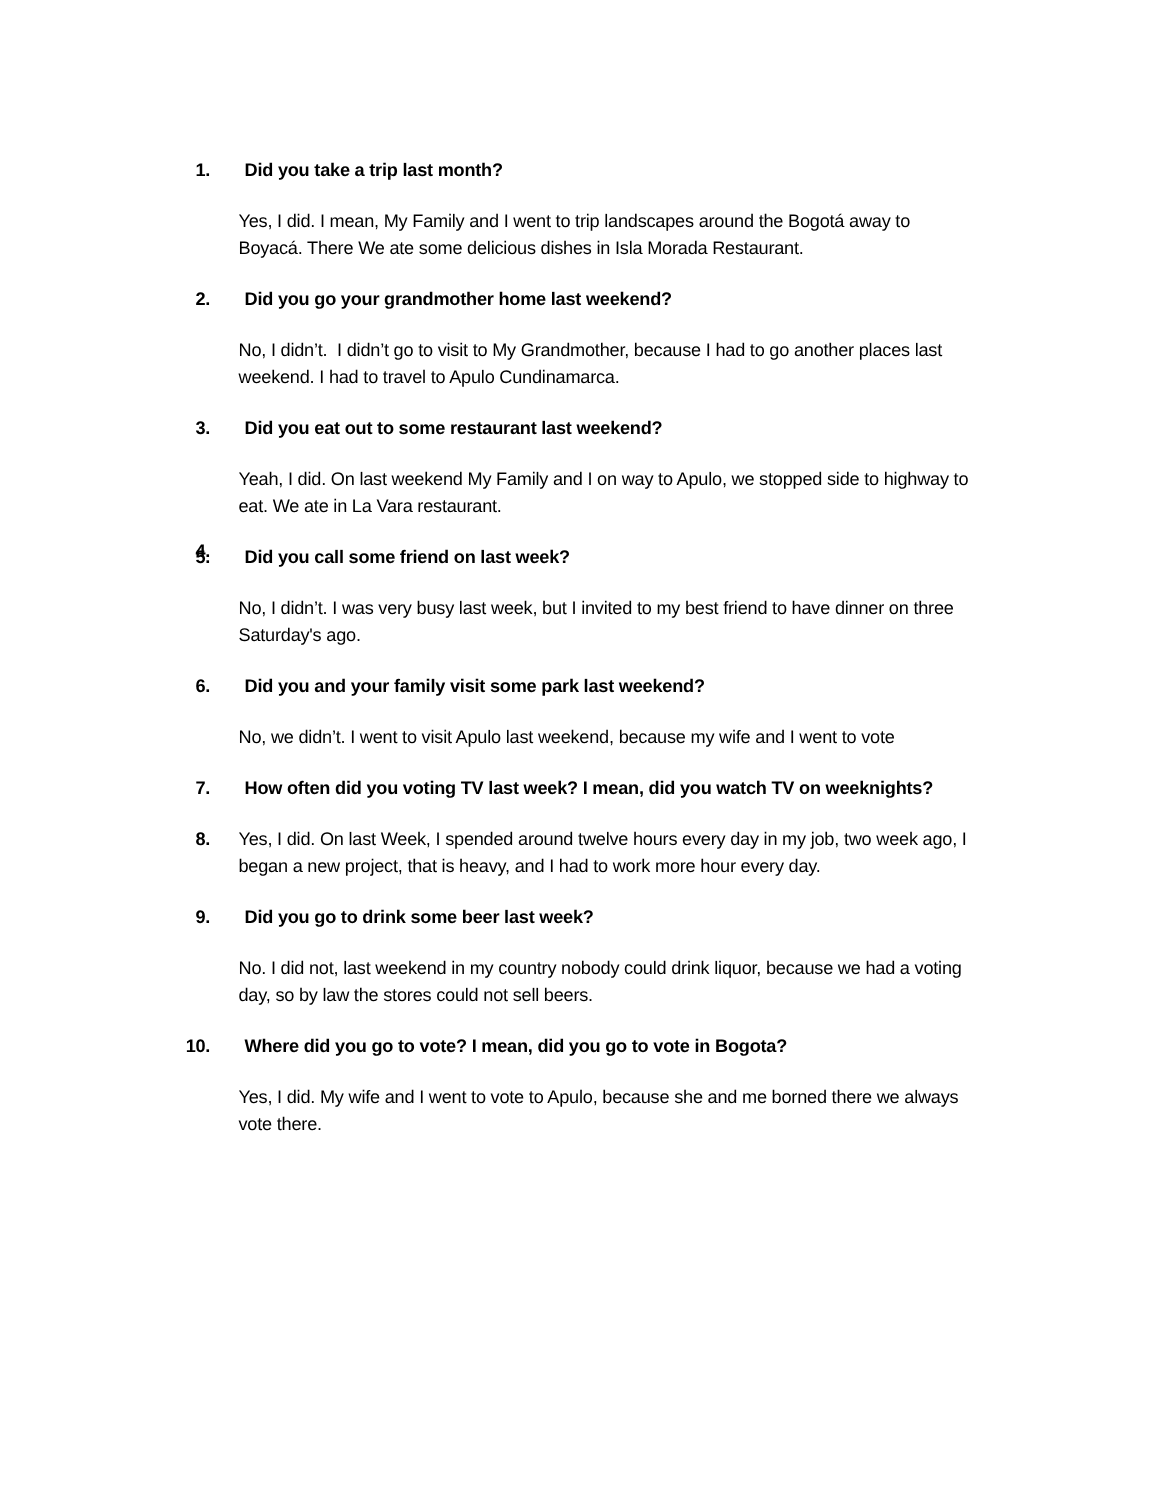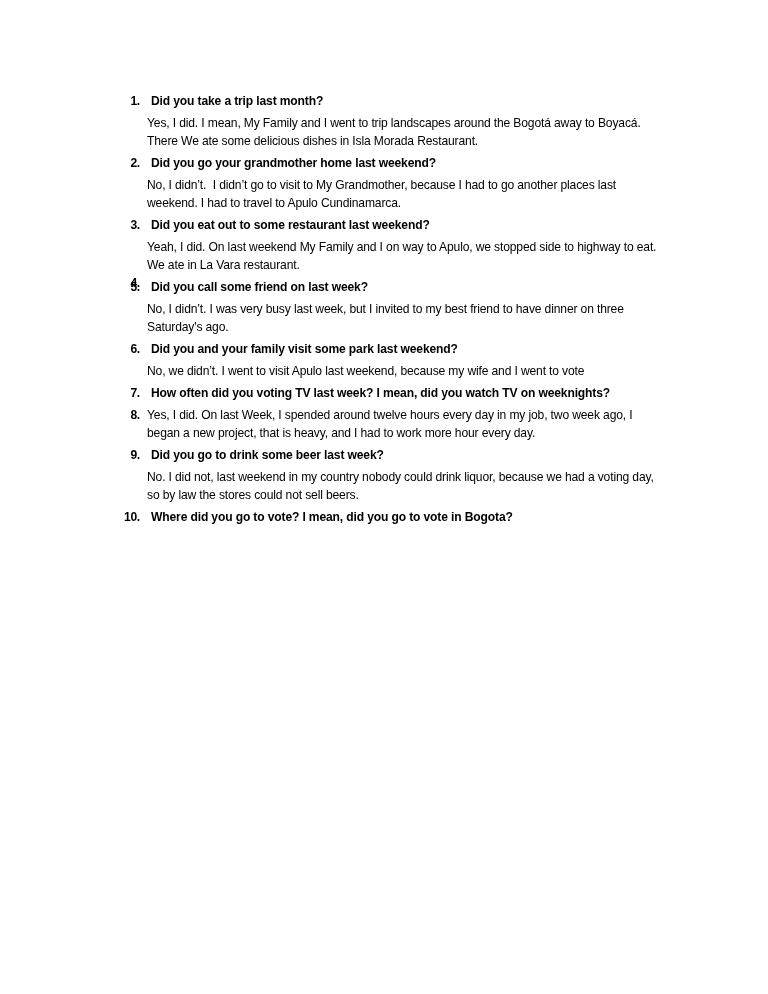--- a/index.html
+++ b/index.html
@@ -41,28 +41,28 @@
     font-size: 12.1px;
     line-height: 18px;
     font-weight: bold;
     letter-spacing: -0.02em;
   }
   .qa-question {
     font-size: 12.1px;
     line-height: 18px;
     font-weight: bold;
     letter-spacing: -0.012em;
-    margin: 4px;
+    margin: 16px;
   }
   .qa-answer {
     font-size: 12.1px;
     line-height: 18px;
     font-weight: normal;
     letter-spacing: -0.012em;
-    margin: 0;
+    margin: 12px;
     white-space: pre-wrap;
   }
 </style>
 </head>
 <body>
 
 <div class="page">
   <ol class="qa-list">
       <li class="qa-item">
         <span class="qa-number">1.</span>
@@ -101,15 +101,16 @@
         <p class="qa-answer">Yes, I did. On last Week, I spended around twelve hours every day in my job, two week ago, I began a new project, that is heavy, and I had to work more hour every day.</p>
       </li>
       <li class="qa-item">
         <span class="qa-number">9.</span>
         <p class="qa-question">Did you go to drink some beer last week?</p>
         <p class="qa-answer">No. I did not, last weekend in my country nobody could drink liquor, because we had a voting day, so by law the stores could not sell beers.</p>
       </li>
       <li class="qa-item">
         <span class="qa-number">10.</span>
         <p class="qa-question">Where did you go to vote? I mean, did you go to vote in Bogota?</p>
+        <p class="qa-answer">Yes, I did. My wife and I went to vote to Apulo, because she and me borned there we always vote there.</p>
       </li>
     </ol>
 </div>
 
 </body></html>

